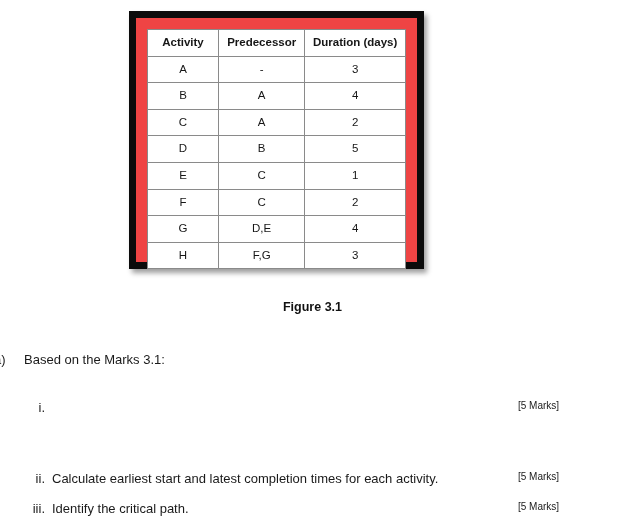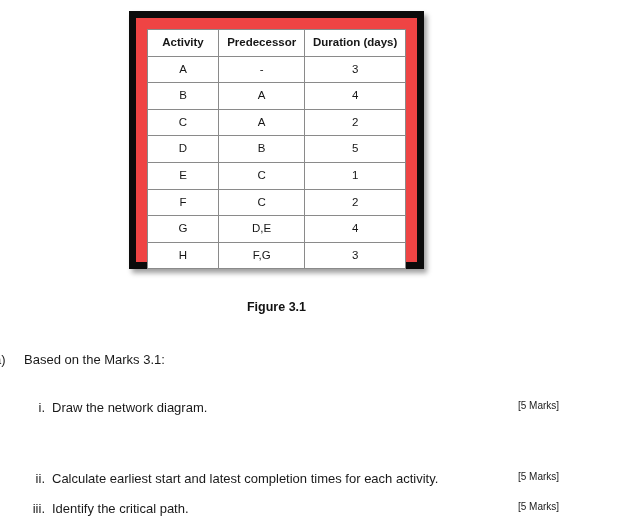--- a/index.html
+++ b/index.html
@@ -67,20 +67,21 @@
   
   .figure-caption {
     position: absolute;
     left: 0;
     top: 300px;
     width: 553px;
     text-align: center;
     font-size: 12.5px;
     font-weight: bold;
     color: #111111;
+    padding-left: 36px;
   }
 
   
   .question-lead {
     position: absolute;
     left: -6px;
     top: 352px;
     width: 400px;
     font-size: 13px;
     color: #1a1a1a;
@@ -188,21 +189,20 @@
 </div>
 
 <div class="figure-caption">Figure 3.1</div>
 
 <div class="question-lead">
   <span class="lead-marker">a)</span><span>Based on the Marks 3.1:</span>
 </div>
 
 <div class="sub-item sub-item-1">
   <span class="numeral">i.</span>
-  <span class="sub-text">Draw the network diagram.</span>
   <span class="marks">[5 Marks]</span>
 </div>
 
 <div class="sub-item sub-item-2">
   <span class="numeral">ii.</span>
   <span class="sub-text">Calculate earliest start and latest completion times for each activity.</span>
   <span class="marks">[5 Marks]</span>
 </div>
 
 <div class="sub-item sub-item-3">

